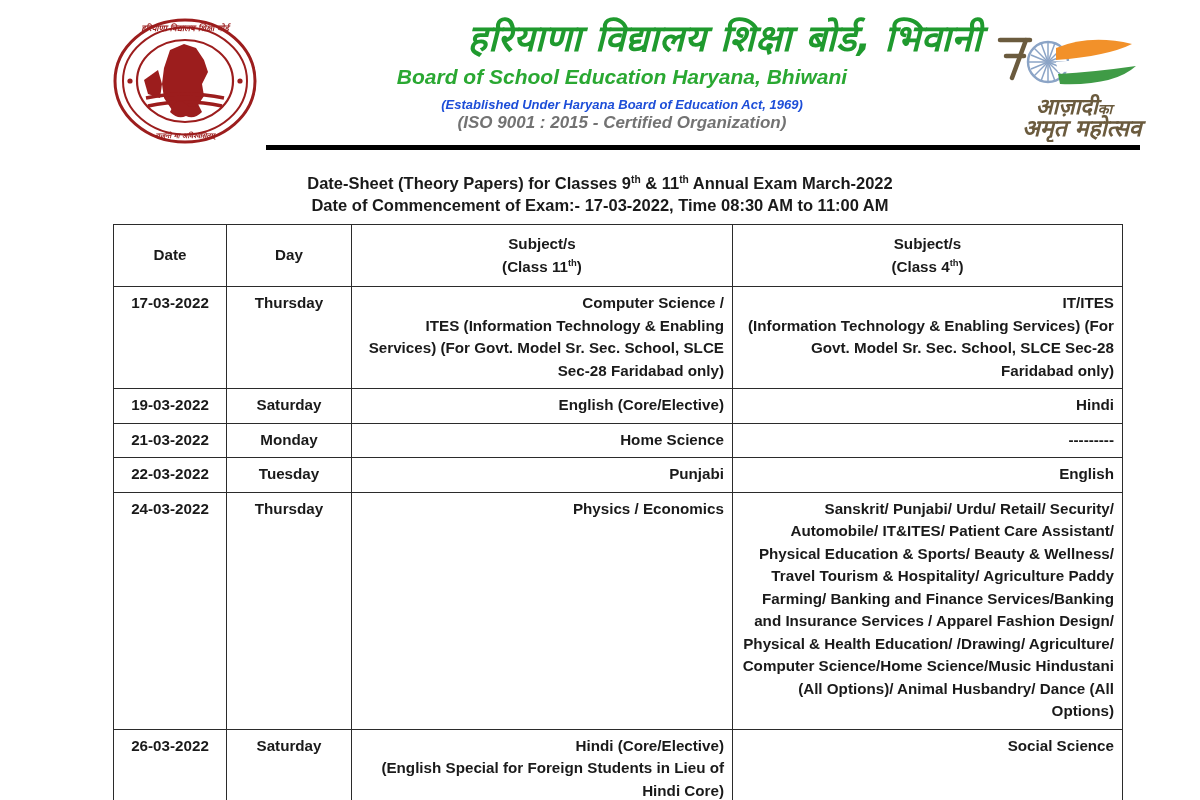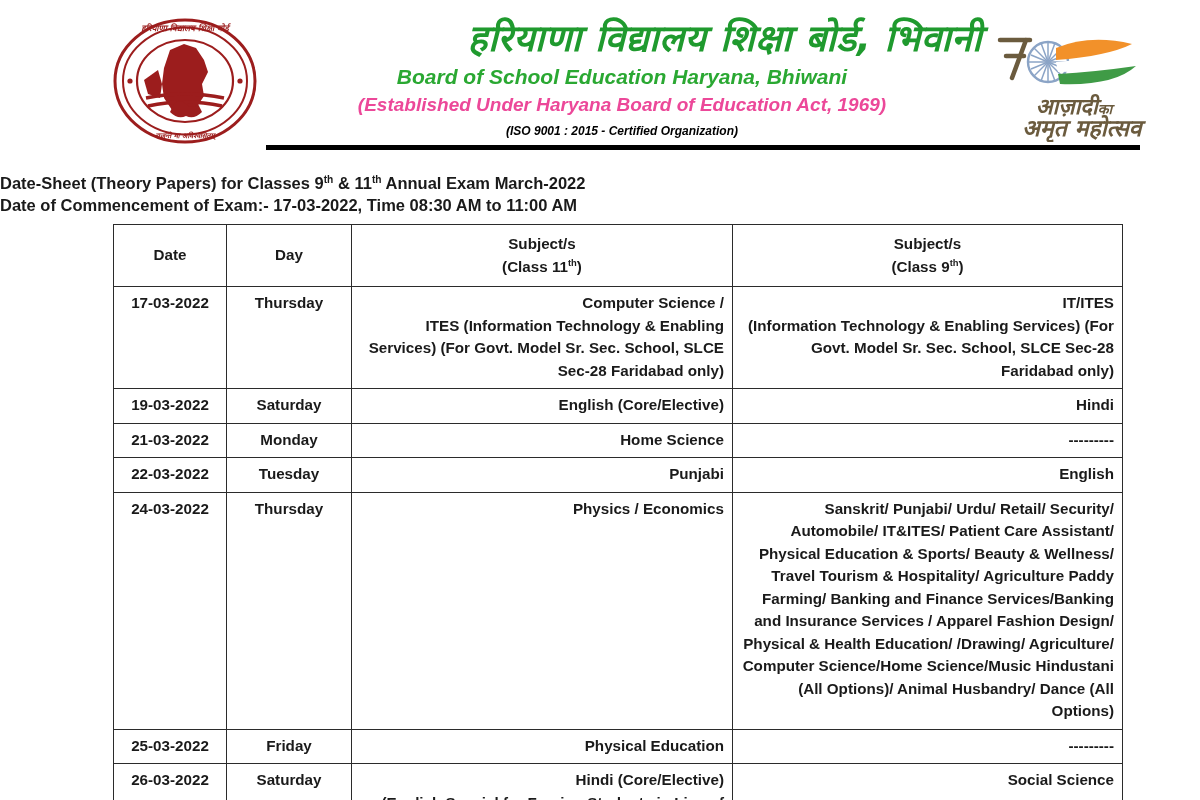--- a/index.html
+++ b/index.html
@@ -57,32 +57,32 @@
   }
   .head-english {
     font-size: 21px;
     line-height: 31px;
     font-weight: 700;
     color: #2aa832;
     margin-top: 1px;
     white-space: nowrap;
   }
   .head-sub1 {
-    font-size: 19px;
+    font-size: 13px;
     line-height: 18px;
     font-weight: 700;
-    color: #ec4899;
+    color: #1d4ed8;
     margin-top: 4px;
   }
   .head-sub2 {
-    font-size: 12px;
+    font-size: 17px;
     line-height: 16px;
     font-weight: 700;
-    color: #000000;
-    margin-top: 9px;
+    color: #737373;
+    margin-top: 1px;
   }
 
   .amrit {
     position: absolute;
     left: 986px;
     top: 22px;
     width: 182px;
     height: 120px;
   }
   .amrit svg { display:block; width:182px; height:120px; }
@@ -95,21 +95,21 @@
     height: 5px;
     background: #000000;
   }
 
   
   .titles {
     position: absolute;
     left: 0;
     top: 172px;
     width: 1200px;
-    text-align: left;
+    text-align: center;
   }
   .title-line {
     font-size: 16.5px;
     line-height: 22px;
     font-weight: 700;
     color: #1a1a1a;
   }
   sup { font-size: 0.62em; vertical-align: super; line-height: 0; }
 
   
@@ -235,21 +235,21 @@
       <thead>
         <tr>
           <th>Date</th>
           <th>Day</th>
           <th>
             <span class="hdr-two">Subject/s</span>
             <span class="hdr-two"><span>(Class 11</span><sup>th</sup><span>)</span></span>
           </th>
           <th>
             <span class="hdr-two">Subject/s</span>
-            <span class="hdr-two"><span>(Class 9</span><sup>th</sup><span>)</span></span>
+            <span class="hdr-two"><span>(Class 4</span><sup>th</sup><span>)</span></span>
           </th>
         </tr>
       </thead>
       <tbody id="datesheet-body">
           <tr>
             <td class="c-date">17-03-2022</td>
             <td class="c-day">Thursday</td>
             <td class="c-sub">Computer Science /<br>ITES (Information Technology &amp; Enabling Services) (For Govt. Model Sr. Sec. School, SLCE Sec-28 Faridabad only)</td>
             <td class="c-sub">IT/ITES<br>(Information Technology &amp; Enabling Services) (For Govt. Model Sr. Sec. School, SLCE  Sec-28 Faridabad only)</td>
           </tr>
@@ -271,26 +271,20 @@
             <td class="c-sub">Punjabi</td>
             <td class="c-sub">English</td>
           </tr>
           <tr>
             <td class="c-date">24-03-2022</td>
             <td class="c-day">Thursday</td>
             <td class="c-sub">Physics / Economics</td>
             <td class="c-sub">Sanskrit/ Punjabi/ Urdu/ Retail/ Security/ Automobile/ IT&amp;ITES/ Patient Care Assistant/ Physical Education &amp; Sports/ Beauty &amp; Wellness/ Travel Tourism &amp; Hospitality/ Agriculture Paddy Farming/ Banking and Finance Services/Banking and Insurance Services / Apparel Fashion Design/ Physical &amp; Health Education/ /Drawing/ Agriculture/ Computer Science/Home Science/Music Hindustani (All Options)/ Animal Husbandry/ Dance (All Options)</td>
           </tr>
           <tr>
-            <td class="c-date">25-03-2022</td>
-            <td class="c-day">Friday</td>
-            <td class="c-sub">Physical Education</td>
-            <td class="c-sub">---------</td>
-          </tr>
-          <tr>
             <td class="c-date">26-03-2022</td>
             <td class="c-day">Saturday</td>
             <td class="c-sub">Hindi (Core/Elective)<br>(English Special for Foreign Students in Lieu of Hindi Core)</td>
             <td class="c-sub">Social Science</td>
           </tr>
         </tbody>
     </table>
   </div>
 
 </div>

